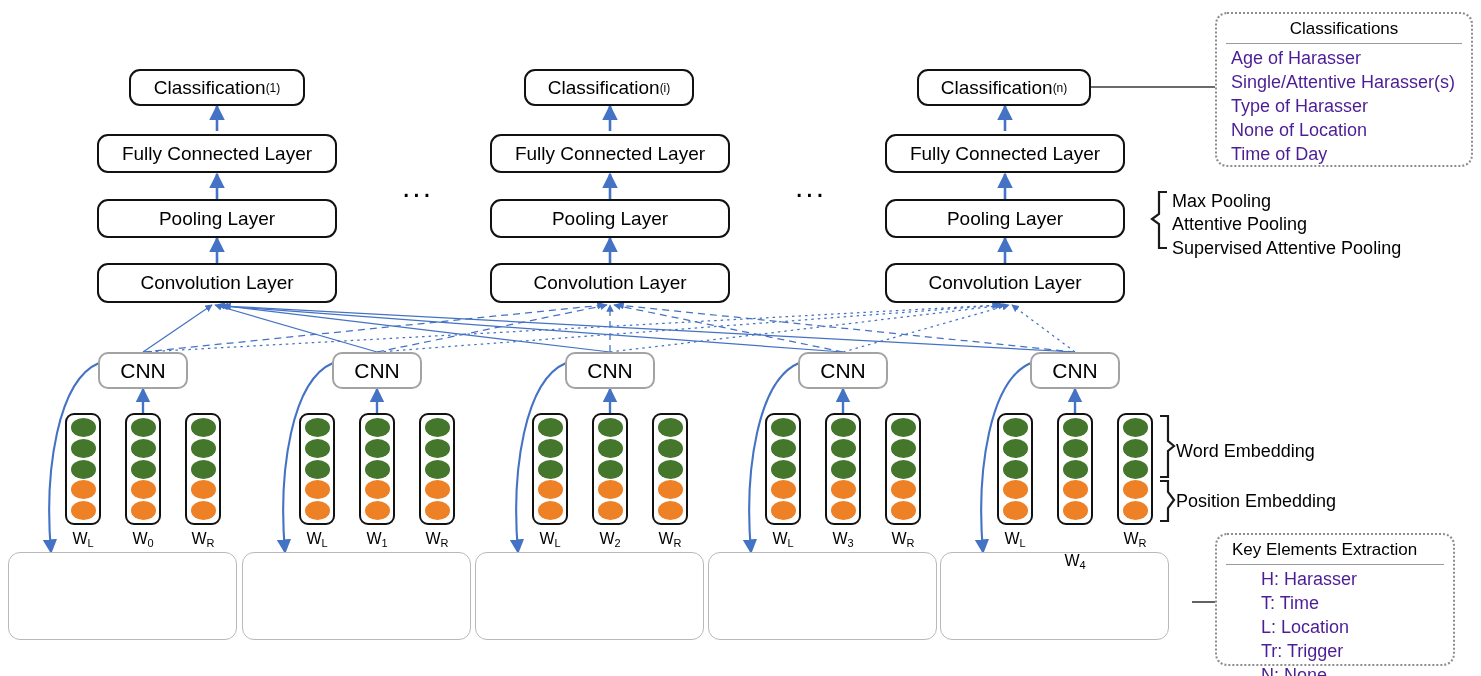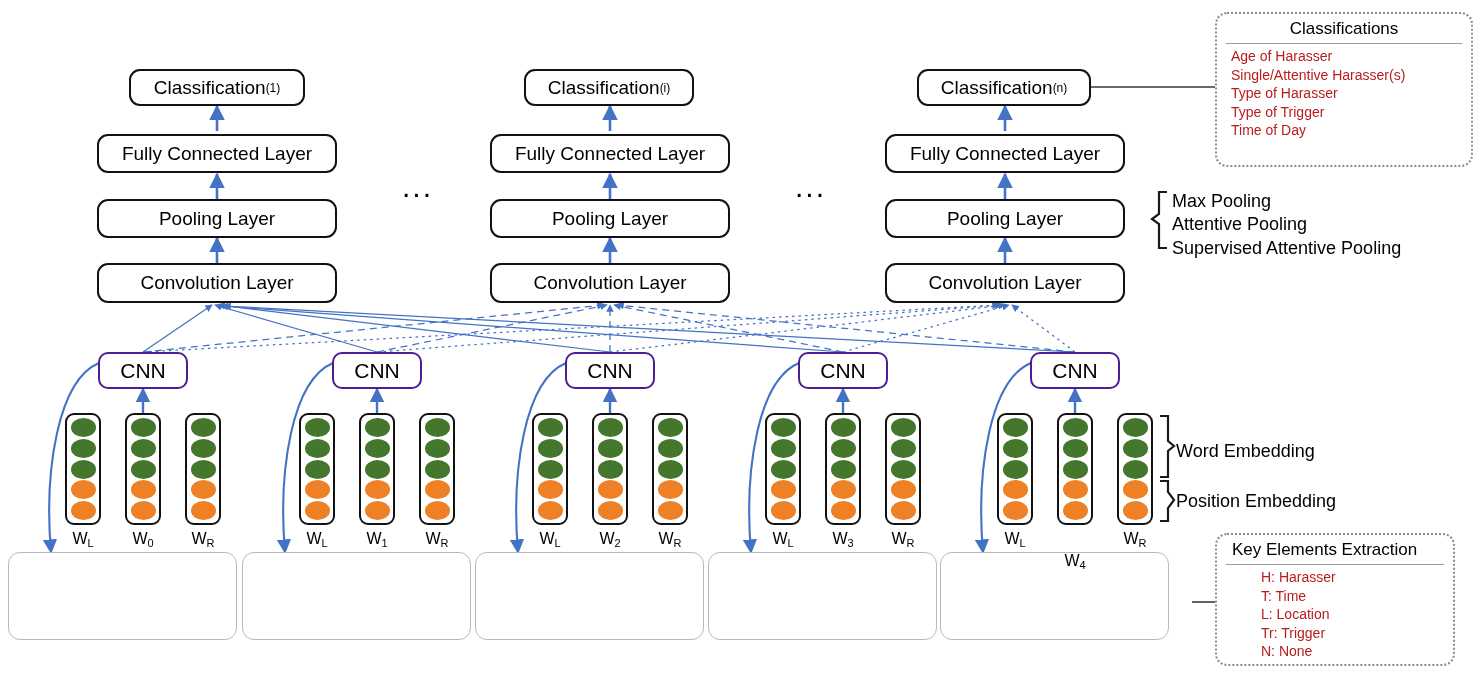--- a/index.html
+++ b/index.html
@@ -32,21 +32,21 @@
     color: #000000;
     white-space: nowrap;
     z-index: 6;
   }
   .cls-box { font-size: 19px; }
   .cls-box sup { font-size: 12px; vertical-align: super; }
 
   .cnn-box {
     position: absolute;
     box-sizing: border-box;
-    border: 2px solid #4c1d95;
+    border: 2px solid #a3a3a3;
     border-radius: 10px;
     background: #ffffff;
     display: flex;
     align-items: center;
     justify-content: center;
     font-size: 21px;
     color: #000000;
     z-index: 6;
   }
 
@@ -147,22 +147,22 @@
     margin: 0 9px;
     white-space: nowrap;
   }
   .legend-title.left { text-align: left; padding-left: 6px; }
   .legend-list {
     list-style: none;
     margin: 0;
     padding: 3px 0 0 14px;
   }
   .legend-list li {
-    font-size: 14px;
-    color: #b91c1c;
+    font-size: 18px;
+    color: #4c1d95;
     line-height: 1.33;
     white-space: nowrap;
   }
   .legend-list.indent { padding-left: 44px; }
 
   
   .pool-ann {
     position: absolute;
     z-index: 7;
   }
@@ -519,21 +519,21 @@
         <div class="ke-circle">N</div>
       </div>
     </div>
 
   <div class="legend-panel" style="left:1215px; top:12px; width:258px; height:155px;">
     <div class="legend-title">Classifications</div>
     <ul class="legend-list">
       <li>Age of Harasser</li>
       <li>Single/Attentive Harasser(s)</li>
       <li>Type of Harasser</li>
-      <li>Type of Trigger</li>
+      <li>None of Location</li>
       <li>Time of Day</li>
     </ul>
   </div>
 
   <div class="pool-ann" style="left:1172px; top:190px;">
     <div>Max Pooling</div>
     <div>Attentive Pooling</div>
     <div>Supervised Attentive Pooling</div>
   </div>
 

